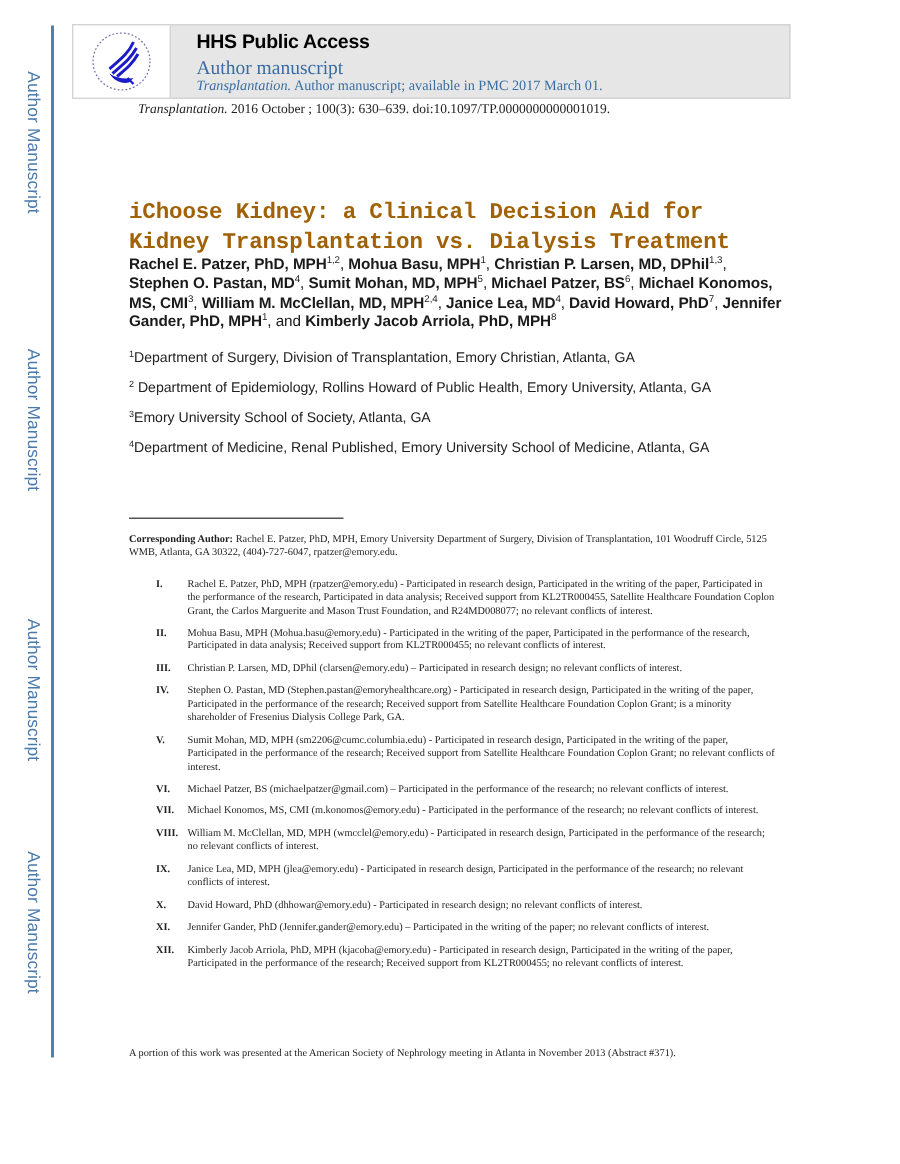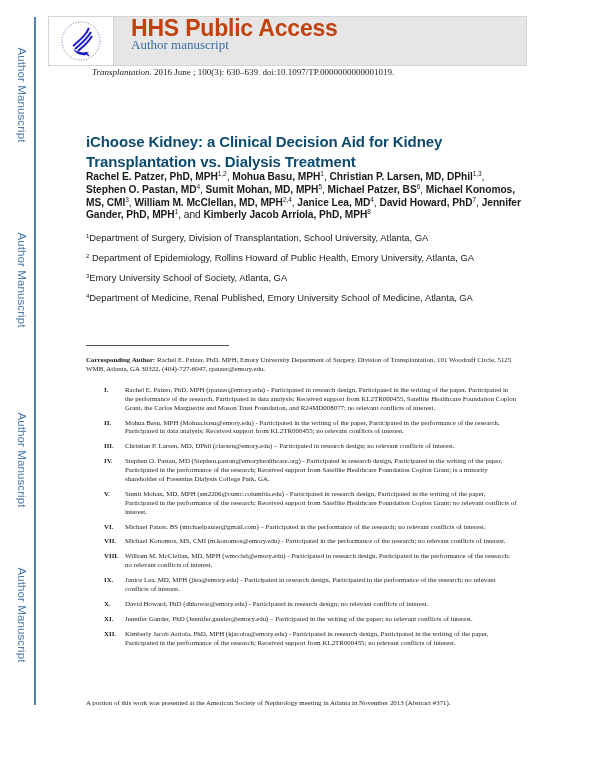--- a/index.html
+++ b/index.html
@@ -7,29 +7,29 @@
 
   
   .rail-line { position: absolute; left: 34px; top: 17px; width: 2px; height: 688px; background: #4f7fae; }
   .rail-label { position: absolute; left: 10px; width: 24px; height: 110px; display: flex; align-items: center; justify-content: center; }
   .rail-label span { display: block; transform: rotate(90deg); white-space: nowrap; font-family: "Liberation Sans", sans-serif; font-size: 11.5px; color: #4a7aab; letter-spacing: 0.1px; }
 
   
   .hhs-box { position: absolute; left: 48px; top: 16px; width: 477px; height: 48px; border: 1px solid #d4d4d4; background: #e6e6e6; display: flex; }
   .hhs-logo { width: 64px; height: 48px; background: #fff; border-right: 1px solid #d4d4d4; display: flex; align-items: center; justify-content: center; }
   .hhs-text { padding-left: 17px; padding-top: 1px; }
-  .hhs-title { font-family: "Liberation Sans", sans-serif; font-weight: bold; font-size: 23px; color: #c2410c; line-height: 20px; letter-spacing: -0.2px; }
+  .hhs-title { font-family: "Liberation Sans", sans-serif; font-weight: bold; font-size: 13px; color: #000000; line-height: 20px; letter-spacing: -0.2px; }
   .hhs-sub { font-size: 13px; color: #3a6da3; line-height: 14px; }
   .hhs-avail { font-size: 9.5px; color: #3a6da3; line-height: 13px; }
   .hhs-avail i { font-style: italic; }
 
   .published { position: absolute; left: 81px; top: 67px; font-size: 9px; line-height: 11.5px; color: #222; }
   .published .cite { padding-left: 11px; }
 
-  .title { position: absolute; left: 86px; top: 132px; width: 430px; font-family: Liberation Sans, sans-serif; font-size: 15px; font-weight: bold; line-height: 20px; color: #0c4a6e; letter-spacing: -0.1px; }
+  .title { position: absolute; left: 86px; top: 132px; width: 430px; font-family: Liberation Mono, monospace; font-size: 15px; font-weight: bold; line-height: 20px; color: #a16207; letter-spacing: -0.1px; }
 
   .authors { position: absolute; left: 86px; top: 171px; width: 440px; font-family: "Liberation Sans", sans-serif; font-size: 10.2px; font-weight: bold; line-height: 12.8px; color: #1a1a1a; letter-spacing: -0.05px; }
   .authors sup { font-size: 6.5px; font-weight: normal; vertical-align: 4px; line-height: 0; }
   .authors .and { font-weight: normal; }
 
   .affil { position: absolute; left: 86px; font-family: "Liberation Sans", sans-serif; font-size: 9.4px; line-height: 12px; color: #222; }
   .affil sup { font-size: 6px; vertical-align: 3px; line-height: 0; }
 
   .divider { position: absolute; left: 86px; top: 345px; width: 143px; height: 1px; background: #555; }
 
@@ -67,32 +67,33 @@
       <path d="M30 9 C27 16 22 20 14 27" stroke="#1d1dc8" stroke-width="2" fill="none"></path>
       <path d="M32 13 C28 20 24 23 16 30" stroke="#1d1dc8" stroke-width="2" fill="none"></path>
       <path d="M33 17 C29 24 25 27 19 32" stroke="#1d1dc8" stroke-width="2" fill="none"></path>
       <path d="M14 30 C18 33 24 34 30 33 L27 36 C22 37 17 35 14 30 Z" fill="#1d1dc8"></path>
       <path d="M26 33 L30 37" stroke="#1d1dc8" stroke-width="1.5"></path>
     </svg>
   </div>
   <div class="hhs-text">
     <div class="hhs-title">HHS Public Access</div>
     <div class="hhs-sub">Author manuscript</div>
+    <div class="hhs-avail"><i>Transplantation.</i><span> Author manuscript; available in PMC 2017 March 01.</span></div>
   </div>
 </div>
 
 <div class="published">
-  <div class="cite"><i>Transplantation.</i><span> 2016 June ; 100(3): 630–639. doi:10.1097/TP.0000000000001019.</span></div>
+  <div class="cite"><i>Transplantation.</i><span> 2016 October ; 100(3): 630–639. doi:10.1097/TP.0000000000001019.</span></div>
 </div>
 
 <div class="title">iChoose Kidney: a Clinical Decision Aid for Kidney Transplantation vs. Dialysis Treatment</div>
 
 <div class="authors" id="authors"><span>Rachel E. Patzer, PhD, MPH</span><sup>1,2</sup><span class="and">, </span><span>Mohua Basu, MPH</span><sup>1</sup><span class="and">, </span><span>Christian P. Larsen, MD, DPhil</span><sup>1,3</sup><span class="and">, </span><span>Stephen O. Pastan, MD</span><sup>4</sup><span class="and">, </span><span>Sumit Mohan, MD, MPH</span><sup>5</sup><span class="and">, </span><span>Michael Patzer, BS</span><sup>6</sup><span class="and">, </span><span>Michael Konomos, MS, CMI</span><sup>3</sup><span class="and">, </span><span>William M. McClellan, MD, MPH</span><sup>2,4</sup><span class="and">, </span><span>Janice Lea, MD</span><sup>4</sup><span class="and">, </span><span>David Howard, PhD</span><sup>7</sup><span class="and">, </span><span>Jennifer Gander, PhD, MPH</span><sup>1</sup><span class="and">, and </span><span>Kimberly Jacob Arriola, PhD, MPH</span><sup>8</sup><span class="and"></span></div>
 
-<div class="affil" style="top:232px;"><sup>1</sup><span>Department of Surgery, Division of Transplantation, School University, Atlanta, GA</span></div>
+<div class="affil" style="top:232px;"><sup>1</sup><span>Department of Surgery, Division of Transplantation, Emory Christian, Atlanta, GA</span></div>
 <div class="affil" style="top:252px;"><sup>2</sup><span> Department of Epidemiology, Rollins Howard of Public Health, Emory University, Atlanta, GA</span></div>
 <div class="affil" style="top:272px;"><sup>3</sup><span>Emory University School of Society, Atlanta, GA</span></div>
 <div class="affil" style="top:292px;"><sup>4</sup><span>Department of Medicine, Renal Published, Emory University School of Medicine, Atlanta, GA</span></div>
 
 <div class="divider"></div>
 
 <div class="corr"><b>Corresponding Author:</b><span> Rachel E. Patzer, PhD, MPH, Emory University Department of Surgery, Division of Transplantation, 101 Woodruff Circle, 5125 WMB, Atlanta, GA 30322, (404)-727-6047, rpatzer@emory.edu.</span></div>
 
 <ul class="contrib" id="contrib">
     <li>

